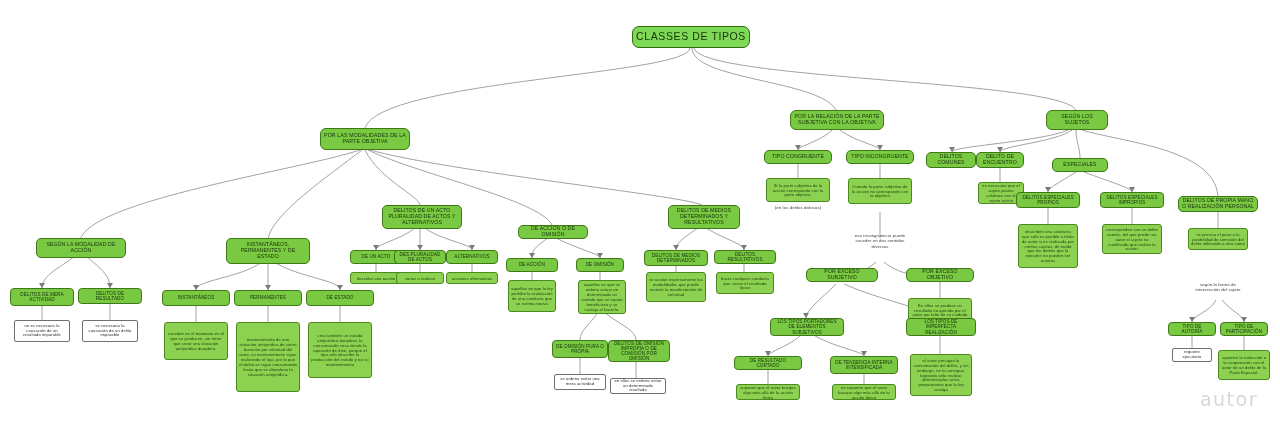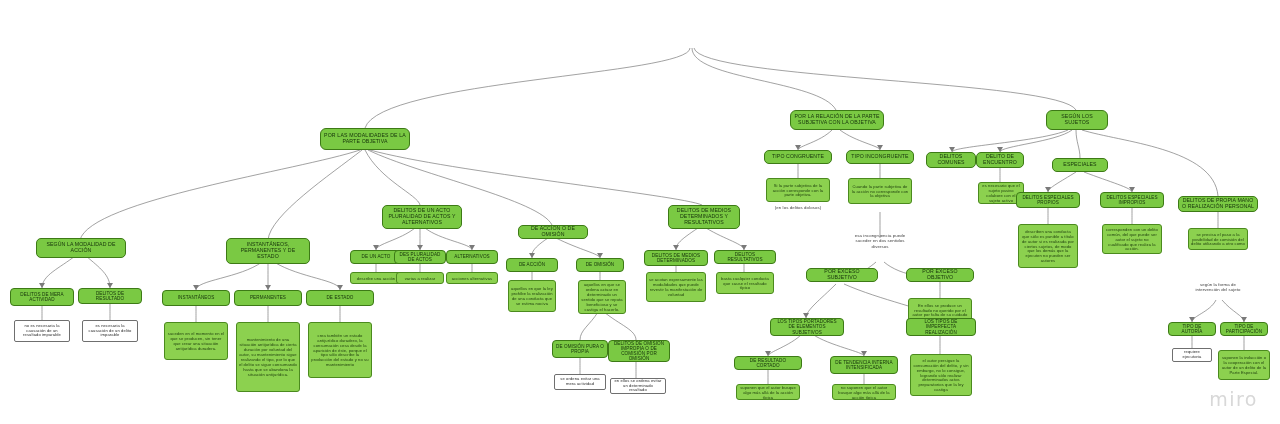--- a/index.html
+++ b/index.html
@@ -128,20 +128,21 @@
       <polygon points="864,356 861,351 867,351"></polygon>
       <polygon points="952,152 949,147 955,147"></polygon>
       <polygon points="1000,152 997,147 1003,147"></polygon>
       <polygon points="1048,192 1045,187 1051,187"></polygon>
       <polygon points="1132,192 1129,187 1135,187"></polygon>
       <polygon points="1192,322 1189,317 1195,317"></polygon>
       <polygon points="1244,322 1241,317 1247,317"></polygon>
     </g>
   </svg>
 
+  <div class="node root" style="left:632px;top:26px;width:118px;height:22px;">CLASSES DE TIPOS</div>
 
   <div class="node l1" style="left:320px;top:128px;width:90px;height:22px;">POR LAS MODALIDADES DE LA PARTE OBJETIVA</div>
   <div class="node l1" style="left:790px;top:110px;width:94px;height:20px;">POR LA RELACIÓN DE LA PARTE SUBJETIVA CON LA OBJETIVA</div>
   <div class="node l1" style="left:1046px;top:110px;width:62px;height:20px;">SEGÚN LOS SUJETOS</div>
 
   <div class="node l2" style="left:36px;top:238px;width:90px;height:20px;">SEGÚN LA MODALIDAD DE ACCIÓN</div>
   <div class="node l2" style="left:226px;top:238px;width:84px;height:26px;">INSTANTÁNEOS, PERMANENTES Y DE ESTADO</div>
   <div class="node l2" style="left:382px;top:205px;width:80px;height:24px;">DELITOS DE UN ACTO PLURALIDAD DE ACTOS Y ALTERNATIVOS</div>
   <div class="node l2" style="left:518px;top:225px;width:70px;height:14px;">DE ACCIÓN O DE OMISIÓN</div>
   <div class="node l2" style="left:668px;top:205px;width:72px;height:24px;">DELITOS DE MEDIOS DETERMINADOS Y RESULTATIVOS</div>
@@ -209,14 +210,14 @@
   <div class="node leaf" style="left:1018px;top:224px;width:60px;height:44px;">describen una conducta que sólo es punible a título de autor si es realizada por ciertos sujetos, de modo que los demás que la ejecuten no pueden ser autores</div>
   <div class="node leaf" style="left:1102px;top:224px;width:60px;height:30px;">corresponden con un delito común, del que puede ser autor el sujeto no cualificado que realiza la acción.</div>
   <div class="node leaf" style="left:1188px;top:228px;width:60px;height:22px;">se precisa el paso a la posibilidad de comisión del delito utilizando a otro como</div>
   <div class="node note" style="left:1186px;top:278px;width:64px;height:18px;">según la forma de intervención del sujeto</div>
 
   <div class="node l3" style="left:1168px;top:322px;width:48px;height:14px;">TIPO DE AUTORÍA</div>
   <div class="node l3" style="left:1220px;top:322px;width:48px;height:14px;">TIPO DE PARTICIPACIÓN</div>
   <div class="node plain" style="left:1172px;top:348px;width:40px;height:14px;">requiere ejecutoria</div>
   <div class="node leaf" style="left:1218px;top:350px;width:52px;height:30px;">suponen la inducción o la cooperación con el autor de un delito de la Parte Especial.</div>
 
-  <div class="wm">miro</div>
+  <div class="wm">autor</div>
 </div>
 
 </body></html>

